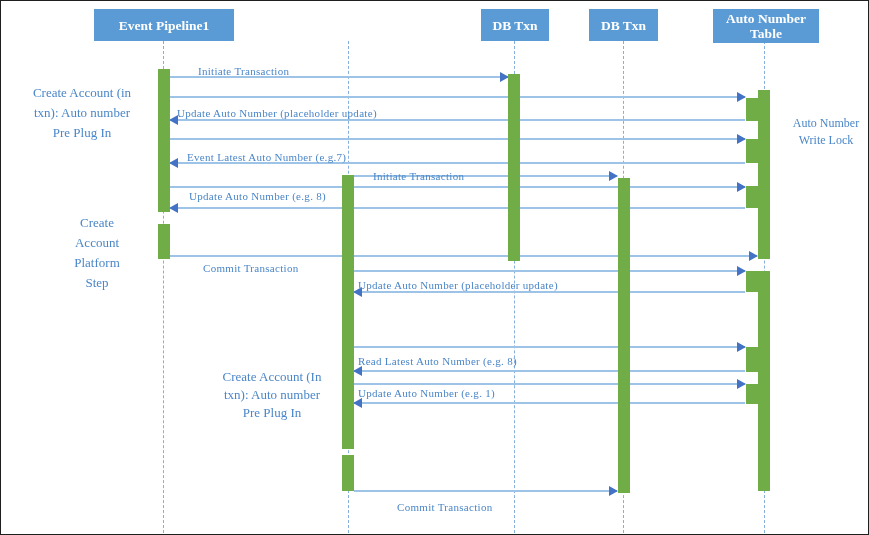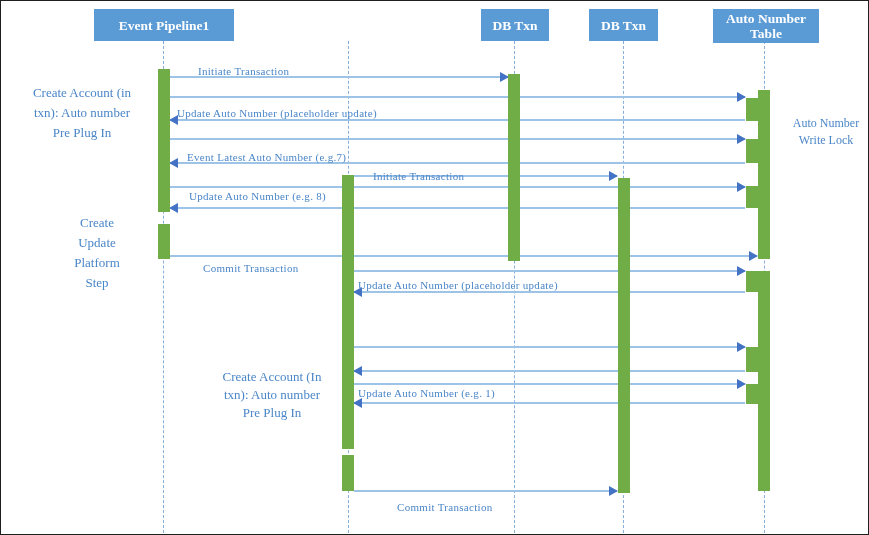--- a/index.html
+++ b/index.html
@@ -98,20 +98,21 @@
       <span class="ah r"></span>
     </div>
 
   <div class="mlabel" style="left:197px;top:64px">Initiate Transaction</div>
   <div class="mlabel" style="left:176px;top:106px">Update Auto Number (placeholder update)</div>
   <div class="mlabel" style="left:186px;top:150px">Event Latest Auto Number (e.g.7)</div>
   <div class="mlabel" style="left:372px;top:169px">Initiate Transaction</div>
   <div class="mlabel" style="left:188px;top:189px">Update Auto Number (e.g. 8)</div>
   <div class="mlabel" style="left:202px;top:261px">Commit Transaction</div>
   <div class="mlabel" style="left:357px;top:278px">Update Auto Number (placeholder update)</div>
+  <div class="mlabel" style="left:357px;top:354px">Read Latest Auto Number (e.g. 8)</div>
   <div class="mlabel" style="left:357px;top:386px">Update Auto Number (e.g. 1)</div>
   <div class="mlabel" style="left:396px;top:500px">Commit Transaction</div>
 
   <div class="bar" style="left:157px;top:68px;height:143px"></div>
   <div class="bar" style="left:157px;top:223px;height:35px"></div>
   <div class="bar" style="left:341px;top:174px;height:274px"></div>
   <div class="bar" style="left:341px;top:454px;height:36px"></div>
   <div class="bar" style="left:507px;top:73px;height:187px"></div>
   <div class="bar" style="left:617px;top:177px;height:315px"></div>
   <div class="bar" style="left:757px;top:89px;height:169px"></div>
@@ -121,21 +122,21 @@
   <div class="lock" style="left:745px;top:138px;height:24px"></div>
   <div class="lock" style="left:745px;top:185px;height:22px"></div>
   <div class="lock" style="left:745px;top:270px;height:21px"></div>
   <div class="lock" style="left:745px;top:346px;height:25px"></div>
   <div class="lock" style="left:745px;top:383px;height:20px"></div>
 
   <div class="note big" style="left:6px;top:82px;width:150px">Create Account (in
 txn): Auto number
 Pre Plug In</div>
   <div class="note big" style="left:50px;top:212px;width:92px">Create
-Update
+Account
 Platform
 Step</div>
   <div class="note mid" style="left:206px;top:367px;width:130px">Create Account (In
 txn): Auto number
 Pre Plug In</div>
   <div class="note sm" style="left:783px;top:114px;width:84px">Auto Number
 Write Lock</div>
 
 </div>
 

